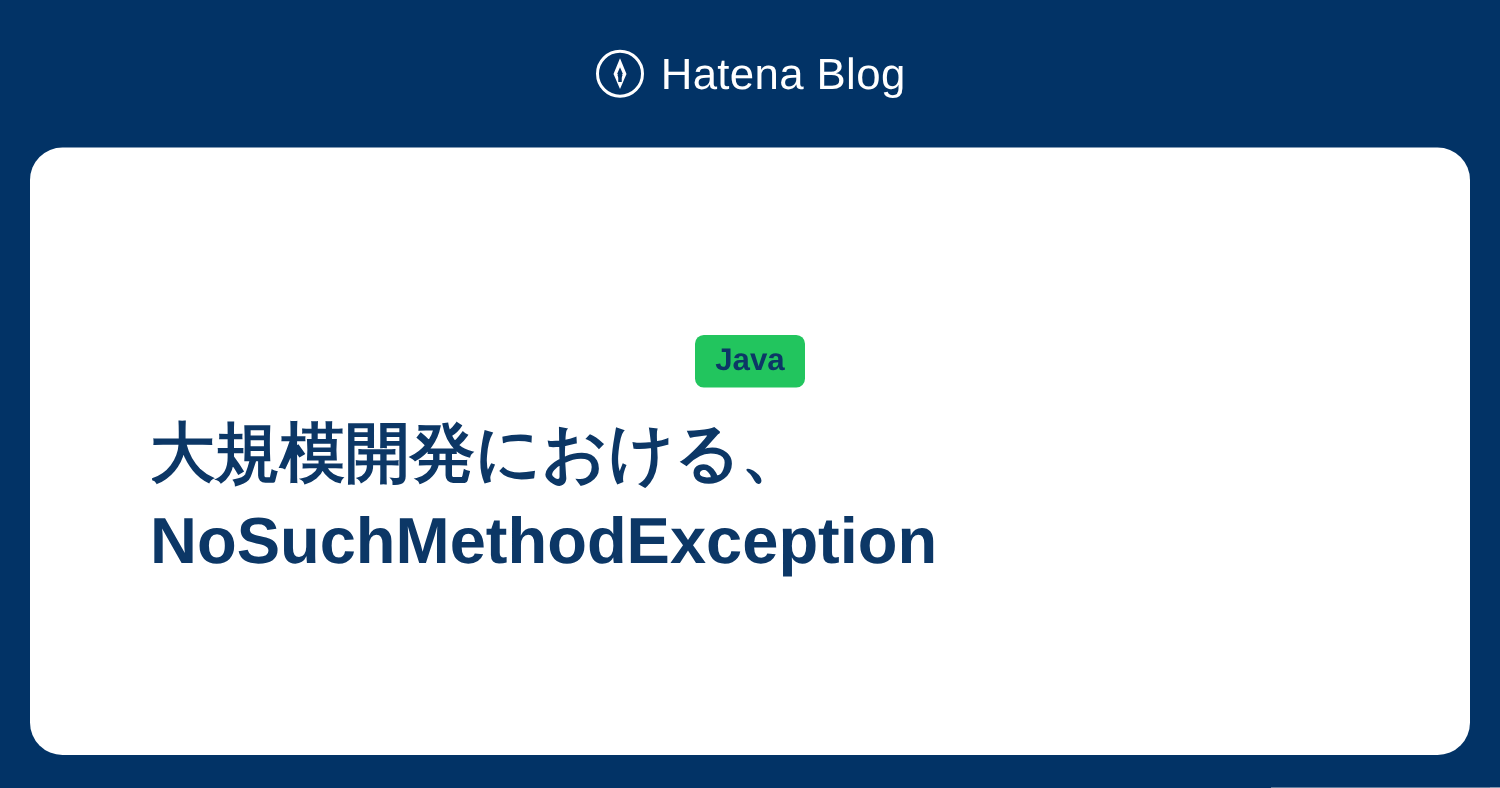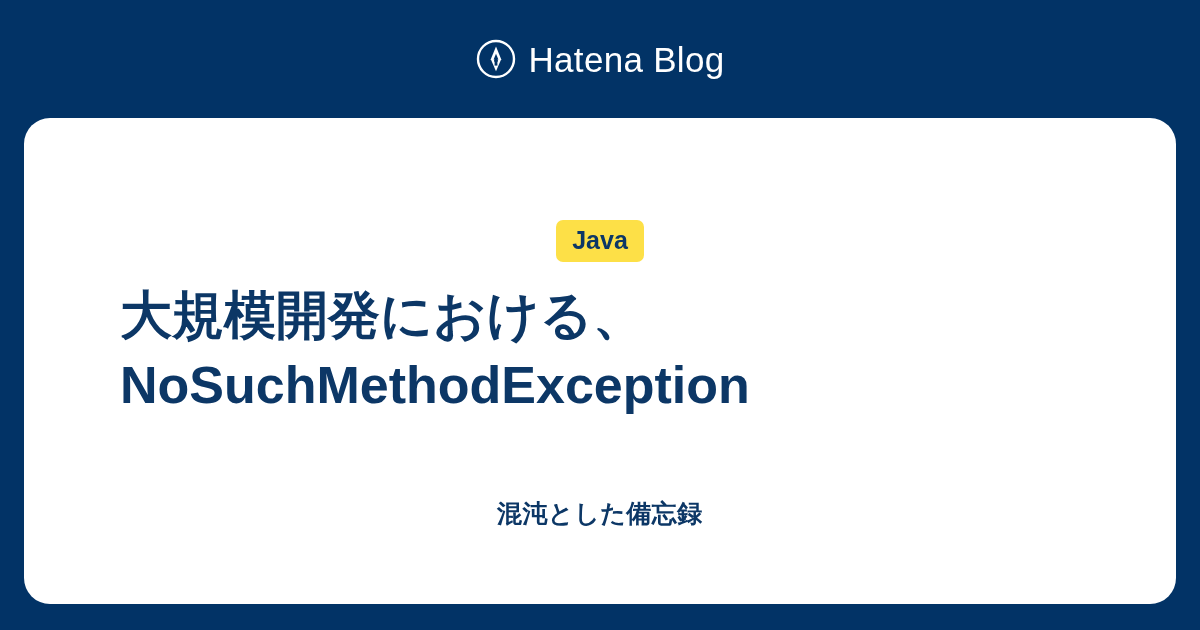--- a/index.html
+++ b/index.html
@@ -83,28 +83,29 @@
 
   
   .tag-row {
     margin-top: 102px;
     display: flex;
     justify-content: center;
     width: 100%;
   }
   .category-tag {
     display: inline-block;
-    background: #fde047;
+    background: #22c55e;
     color: #0c3766;
     font-size: 25px;
     font-weight: bold;
     line-height: 1;
     padding: 8px 16px 9px 16px;
     border-radius: 7px;
     white-space: nowrap;
+    margin-top: 48px;
   }
 
   
   .entry-title {
     margin: 18px 0 0 0;
     color: #0c3766;
     font-size: 52px;
     font-weight: bold;
     line-height: 70px;
     text-align: left;
@@ -148,18 +149,17 @@
     <div class="card-inner">
 
       <div class="tag-row">
         <span class="category-tag">Java</span>
       </div>
 
       <h1 class="entry-title">
         <span>大規模開発における、</span><wbr><span>NoSuchMethodException</span>
       </h1>
 
-      <div class="blog-name">混沌とした備忘録</div>
 
     </div>
   </div>
 
 </div>
 
 </body></html>

